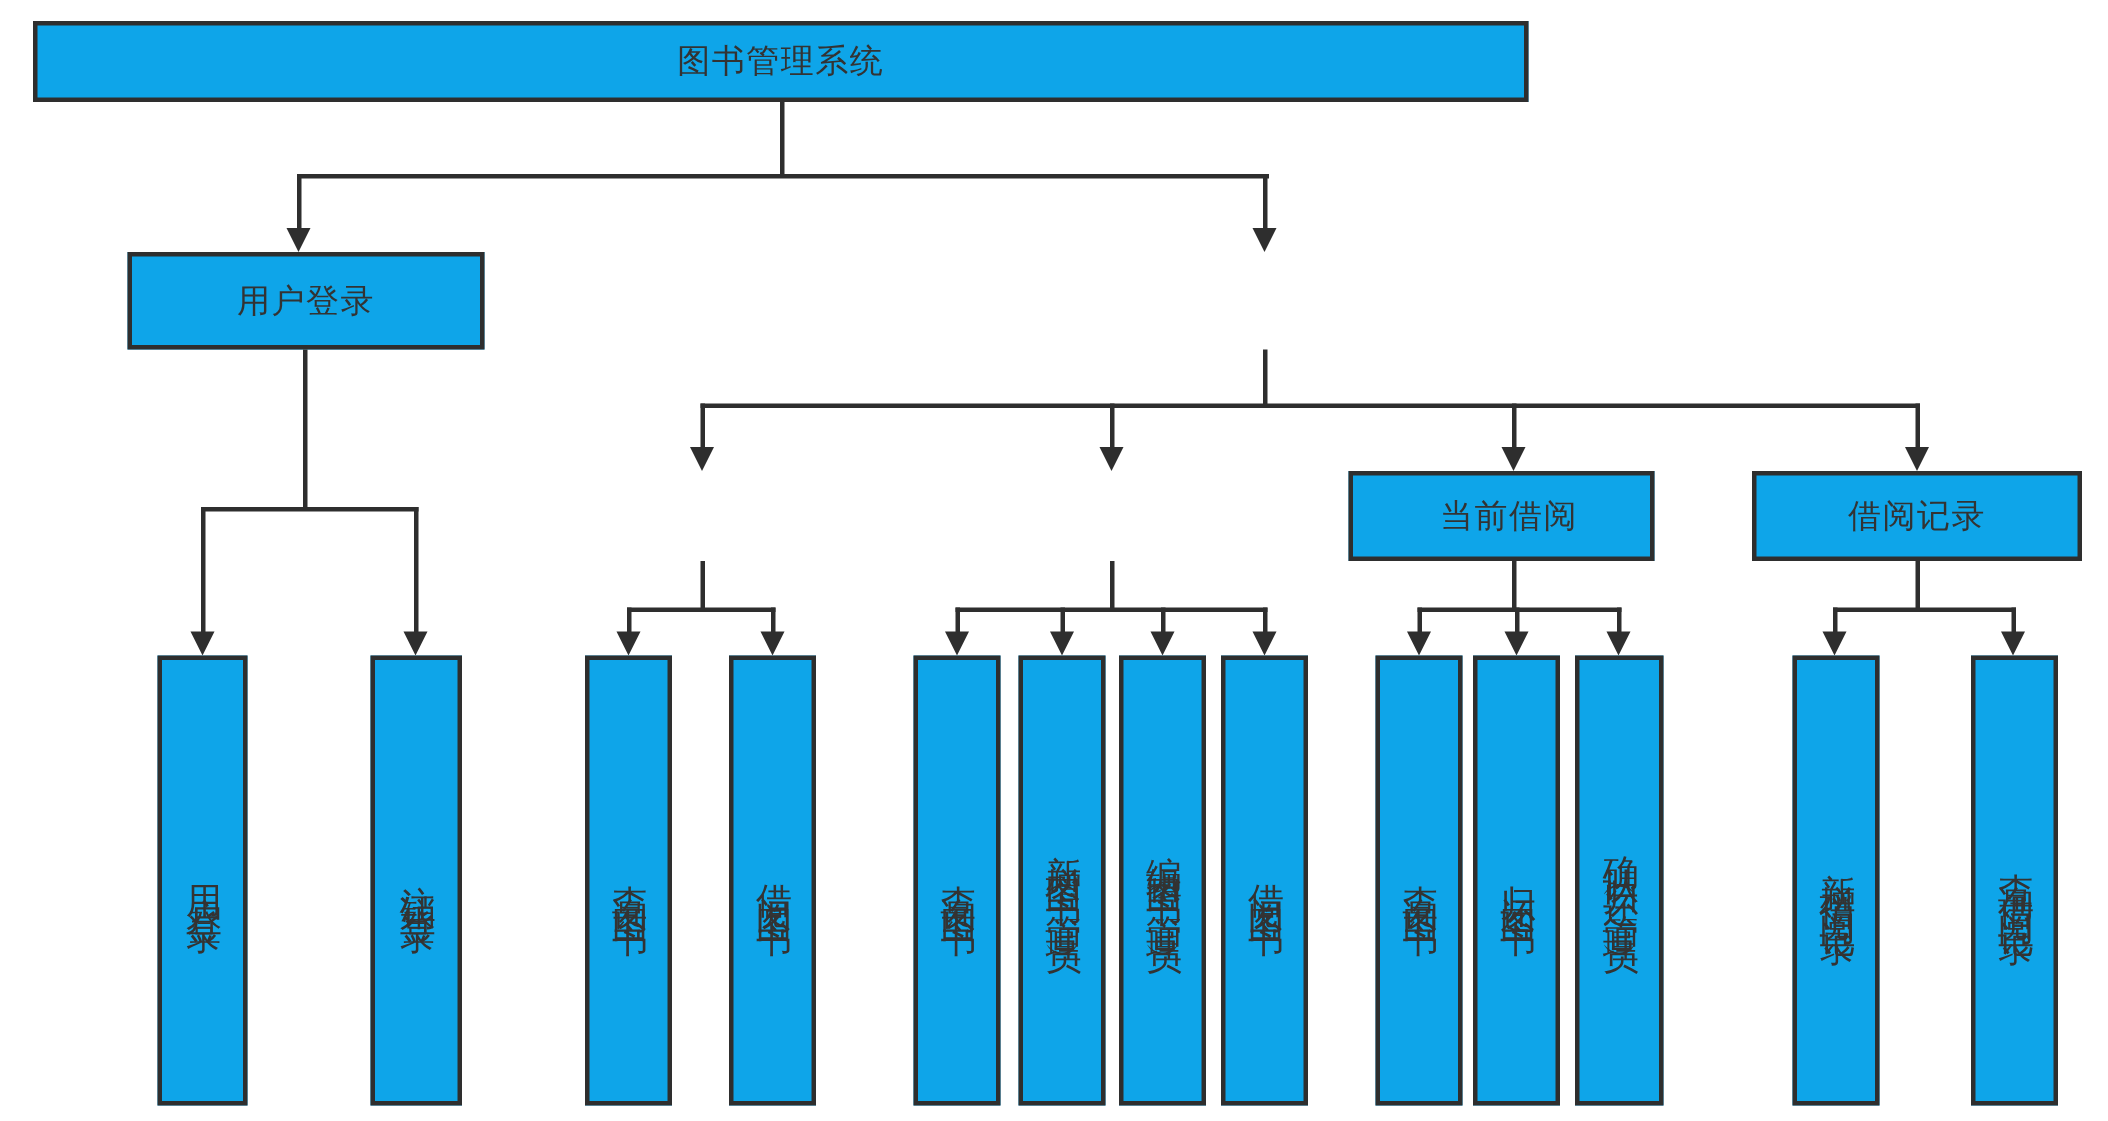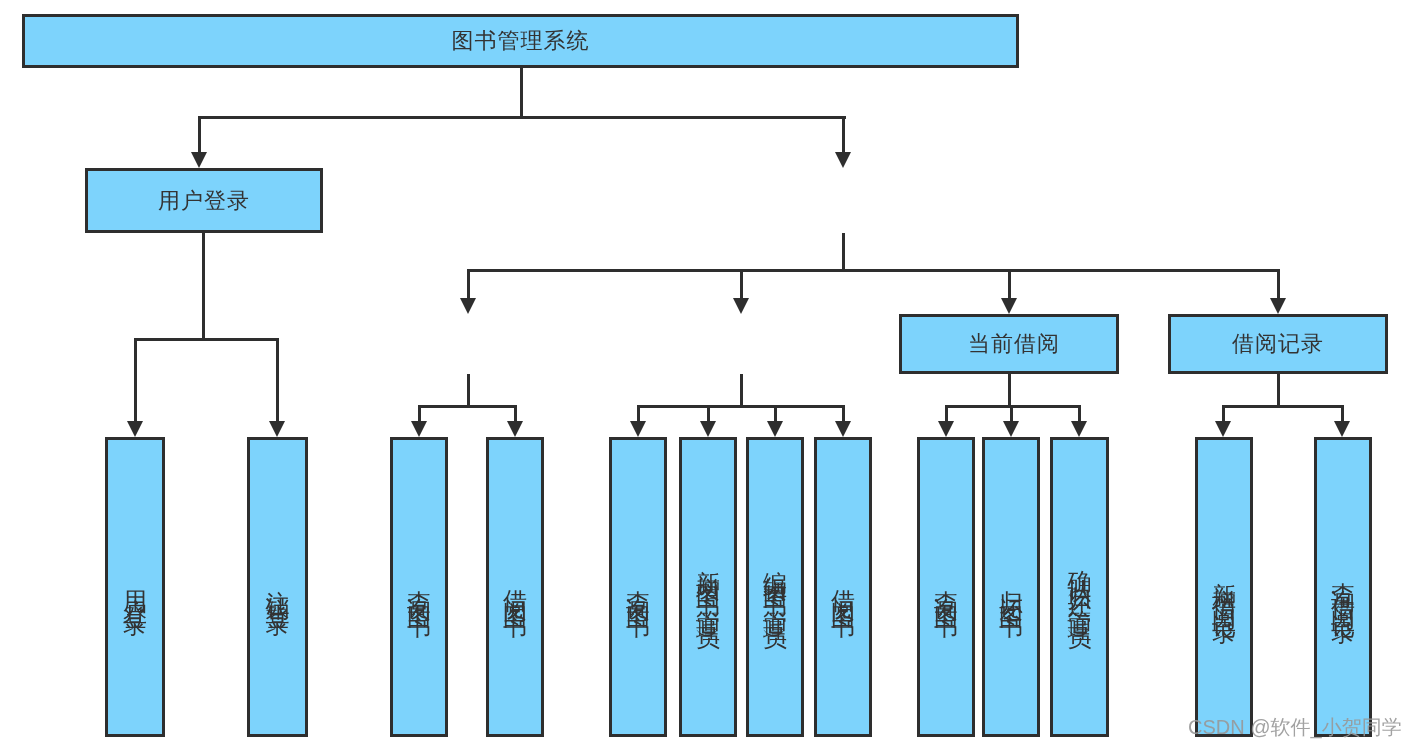--- a/index.html
+++ b/index.html
@@ -1,21 +1,21 @@
 <!DOCTYPE html>
 <html><head>
 <meta charset="utf-8">
 <style>
   html,body{margin:0;padding:0;background:#ffffff;}
   #canvas{
     position:relative;width:1405px;height:747px;background:#ffffff;overflow:hidden;
     font-family:"Liberation Sans","DejaVu Sans",sans-serif;color:#333333;
   }
   .box{
-    position:absolute;background:#7dd3fc;border:3px solid #2e2e2e;box-sizing:border-box;
+    position:absolute;background:#0ea5e9;border:3px solid #2e2e2e;box-sizing:border-box;
     display:flex;align-items:center;justify-content:center;text-align:center;
   }
   .hlabel{font-size:22px;letter-spacing:1px;color:#333333;}
   .vtext{
     writing-mode:vertical-rl;text-orientation:mixed;
     font-size:24px;letter-spacing:8px;line-height:1;color:#333333;
   }
   .vline{position:absolute;width:3px;background:#2e2e2e;}
   .hline{position:absolute;height:3px;background:#2e2e2e;}
   .arrow{
@@ -59,21 +59,21 @@
   <div class="hline" style="left:467px;top:269px;width:813px;"></div>
   <div class="vline" style="left:467px;top:269px;height:31px;"></div>
   <div class="arrow" style="left:460px;top:298px;"></div>
   <div class="vline" style="left:740px;top:269px;height:31px;"></div>
   <div class="arrow" style="left:733px;top:298px;"></div>
   <div class="vline" style="left:1008px;top:269px;height:31px;"></div>
   <div class="arrow" style="left:1001px;top:298px;"></div>
   <div class="vline" style="left:1277px;top:269px;height:31px;"></div>
   <div class="arrow" style="left:1270px;top:298px;"></div>
 
-  <div class="box" style="left:899px;top:314px;width:220px;height:60px;padding-left:10px;">
+  <div class="box" style="left:899px;top:314px;width:204px;height:60px;padding-left:10px;">
     <span class="hlabel">当前借阅</span>
   </div>
   <div class="box" style="left:1168px;top:314px;width:220px;height:60px;">
     <span class="hlabel">借阅记录</span>
   </div>
 
   <div class="vline" style="left:467px;top:374px;height:33px;"></div>
   <div class="hline" style="left:418px;top:405px;width:99px;"></div>
   <div class="vline" style="left:740px;top:374px;height:33px;"></div>
   <div class="hline" style="left:637px;top:405px;width:208px;"></div>
@@ -142,15 +142,14 @@
     <span class="vtext">确认归还（管理员）</span>
   </div>
 
   <div class="box" style="left:1195px;top:437px;width:58px;height:300px;">
     <span class="vtext">新增借阅记录</span>
   </div>
   <div class="box" style="left:1314px;top:437px;width:58px;height:300px;">
     <span class="vtext">查询借阅记录</span>
   </div>
 
-  <div class="watermark">CSDN @软件_小贺同学</div>
 
 </div>
 
 </body></html>

